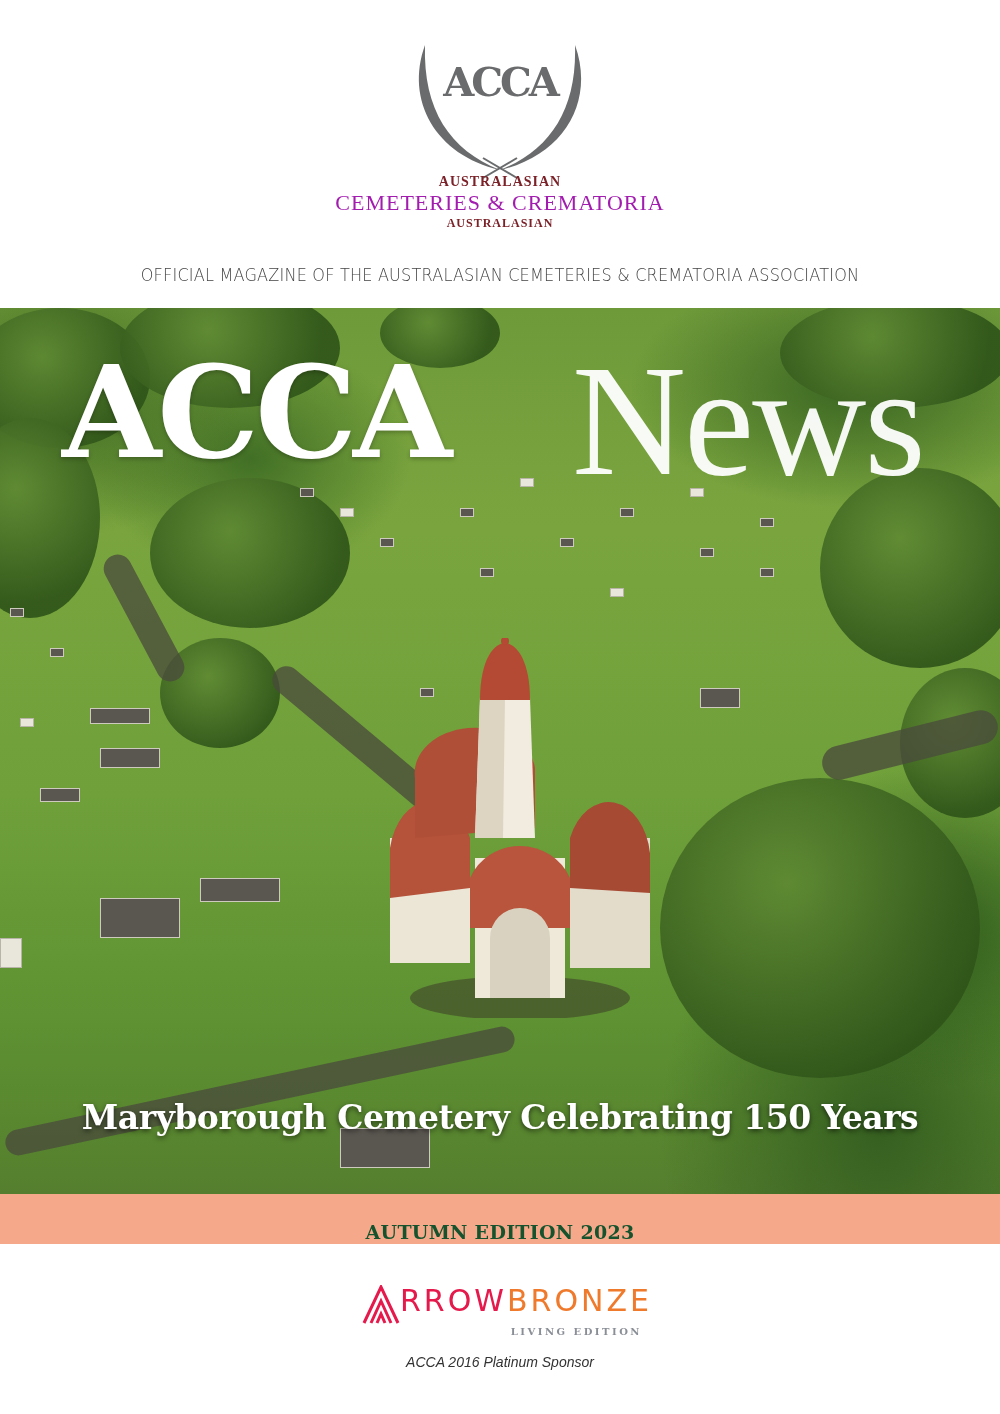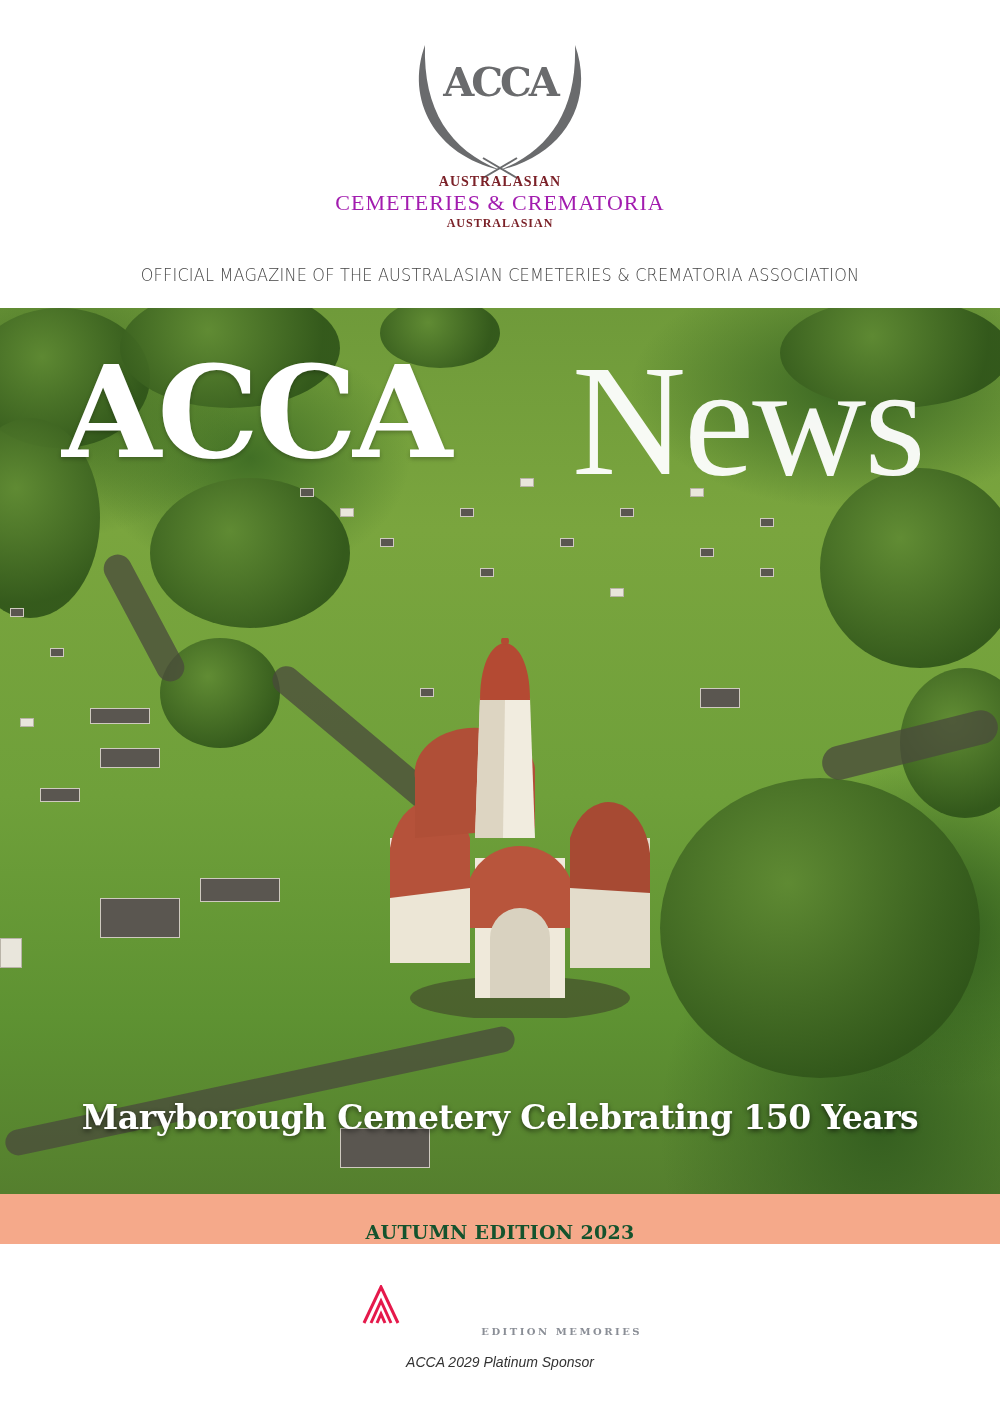--- a/index.html
+++ b/index.html
@@ -161,15 +161,18 @@
 
 <div class="edition-band"></div>
 <div class="edition-label">AUTUMN EDITION 2023</div>
 
 <div class="sponsor-logo">
   <svg class="sponsor-icon" viewBox="0 0 38 40">
     <path d="M2 38 L19 2 L36 38" fill="none" stroke="#e5194b" stroke-width="3"></path>
     <path d="M9 38 L19 16 L29 38" fill="none" stroke="#e5194b" stroke-width="3"></path>
     <path d="M15 38 L19 29 L23 38" fill="none" stroke="#e5194b" stroke-width="3"></path>
   </svg>
-  <div class="sponsor-tag">EDITION MEMORIES</div>
+  <div class="sponsor-name">
+    <span class="a">RROW</span><span class="b">BRONZE</span>
+  </div>
+  <div class="sponsor-tag">LIVING EDITION</div>
 </div>
-<div class="sponsor-caption">ACCA 2029 Platinum Sponsor</div>
+<div class="sponsor-caption">ACCA 2016 Platinum Sponsor</div>
 
 </body></html>

